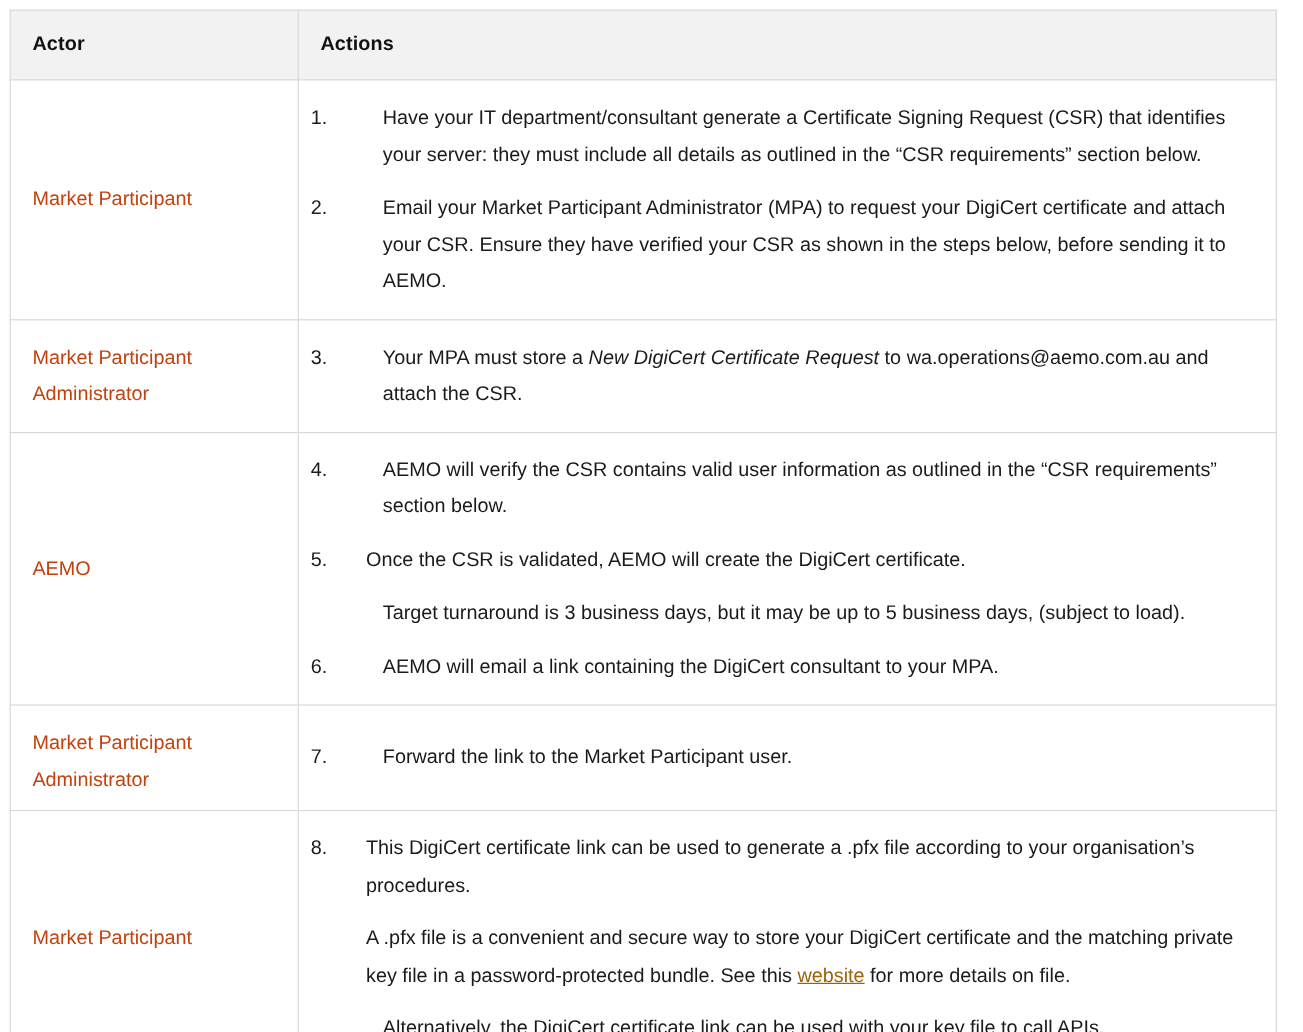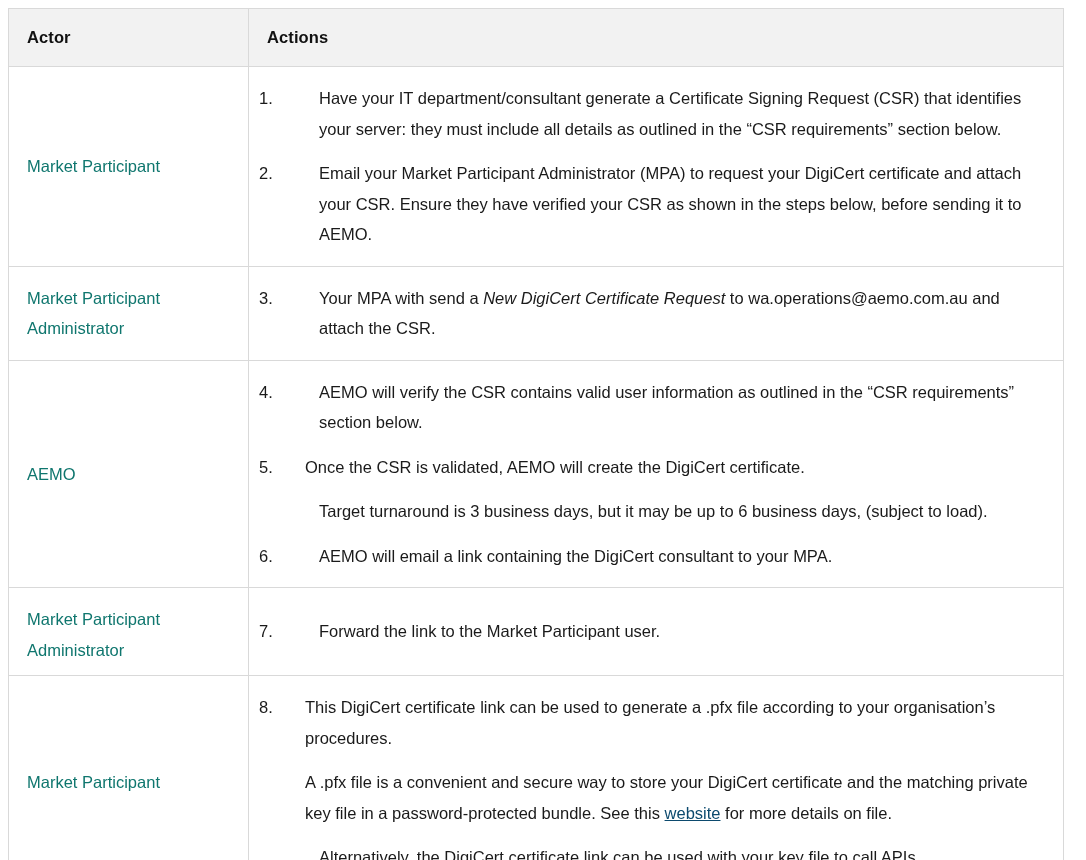--- a/index.html
+++ b/index.html
@@ -49,21 +49,21 @@
     color: #111111;
     padding: 19px 14px 19px 18px;
     letter-spacing: 0.1px;
   }
   thead th.actions-head { }
 
   td.actor-cell {
     font-size: 16.5px;
     line-height: 1.85;
     padding: 10px 14px 10px 18px;
-    color: #0f766e;
+    color: #c2410c;
   }
   td.actor-cell.align-top { vertical-align: top; padding-top: 16px; margin-left: 48px; }
 
   td.actions-cell {
     padding: 16px 16px 16px 10px;
     font-size: 16.5px;
   }
 
   ol.steps {
     margin: 0;
@@ -94,21 +94,21 @@
     line-height: 1.85;
     font-size: 16.5px;
   }
   .step-para:last-child { margin-bottom: 0; margin-left: 14px; }
 
   .step-body { font-size: 16.5px; }
 
   em.doc-title { font-style: italic; }
 
   a.inline-link {
-    color: #0c4a6e;
+    color: #a16207;
     text-decoration: underline;
     margin-top: 17px;
   }
   .row-single li.step { margin-bottom: 0; }
 </style>
 </head>
 <body>
 
 <div class="page">
   <table class="proc-table">
@@ -142,41 +142,41 @@
             </ol>
           </td>
         </tr>
         <tr>
           <td class="actor-cell align-top"><span>Market Participant Administrator</span></td>
           <td class="actions-cell">
             <ol class="steps row-single">
               <li class="step">
                 <span class="step-num">3.</span>
                 <div class="step-body">
-                  <p class="step-para"><span>Your MPA with send a </span><em class="doc-title">New DigiCert Certificate Request</em><span> to wa.operations@aemo.com.au and attach the CSR.</span></p>
+                  <p class="step-para"><span>Your MPA must store a </span><em class="doc-title">New DigiCert Certificate Request</em><span> to wa.operations@aemo.com.au and attach the CSR.</span></p>
                 </div>
               </li>
             </ol>
           </td>
         </tr>
         <tr>
           <td class="actor-cell"><span>AEMO</span></td>
           <td class="actions-cell">
             <ol class="steps">
               <li class="step">
                 <span class="step-num">4.</span>
                 <div class="step-body">
                   <p class="step-para"><span>AEMO will verify the CSR contains valid user information as outlined in the “CSR requirements” section below.</span></p>
                 </div>
               </li>
               <li class="step">
                 <span class="step-num">5.</span>
                 <div class="step-body">
                   <p class="step-para"><span>Once the CSR is validated, AEMO will create the DigiCert certificate.</span></p>
-                  <p class="step-para">Target turnaround is 3 business days, but it may be up to 6 business days, (subject to load).</p>
+                  <p class="step-para">Target turnaround is 3 business days, but it may be up to 5 business days, (subject to load).</p>
                 </div>
               </li>
               <li class="step">
                 <span class="step-num">6.</span>
                 <div class="step-body">
                   <p class="step-para"><span>AEMO will email a link containing the DigiCert consultant to your MPA.</span></p>
                 </div>
               </li>
             </ol>
           </td>

